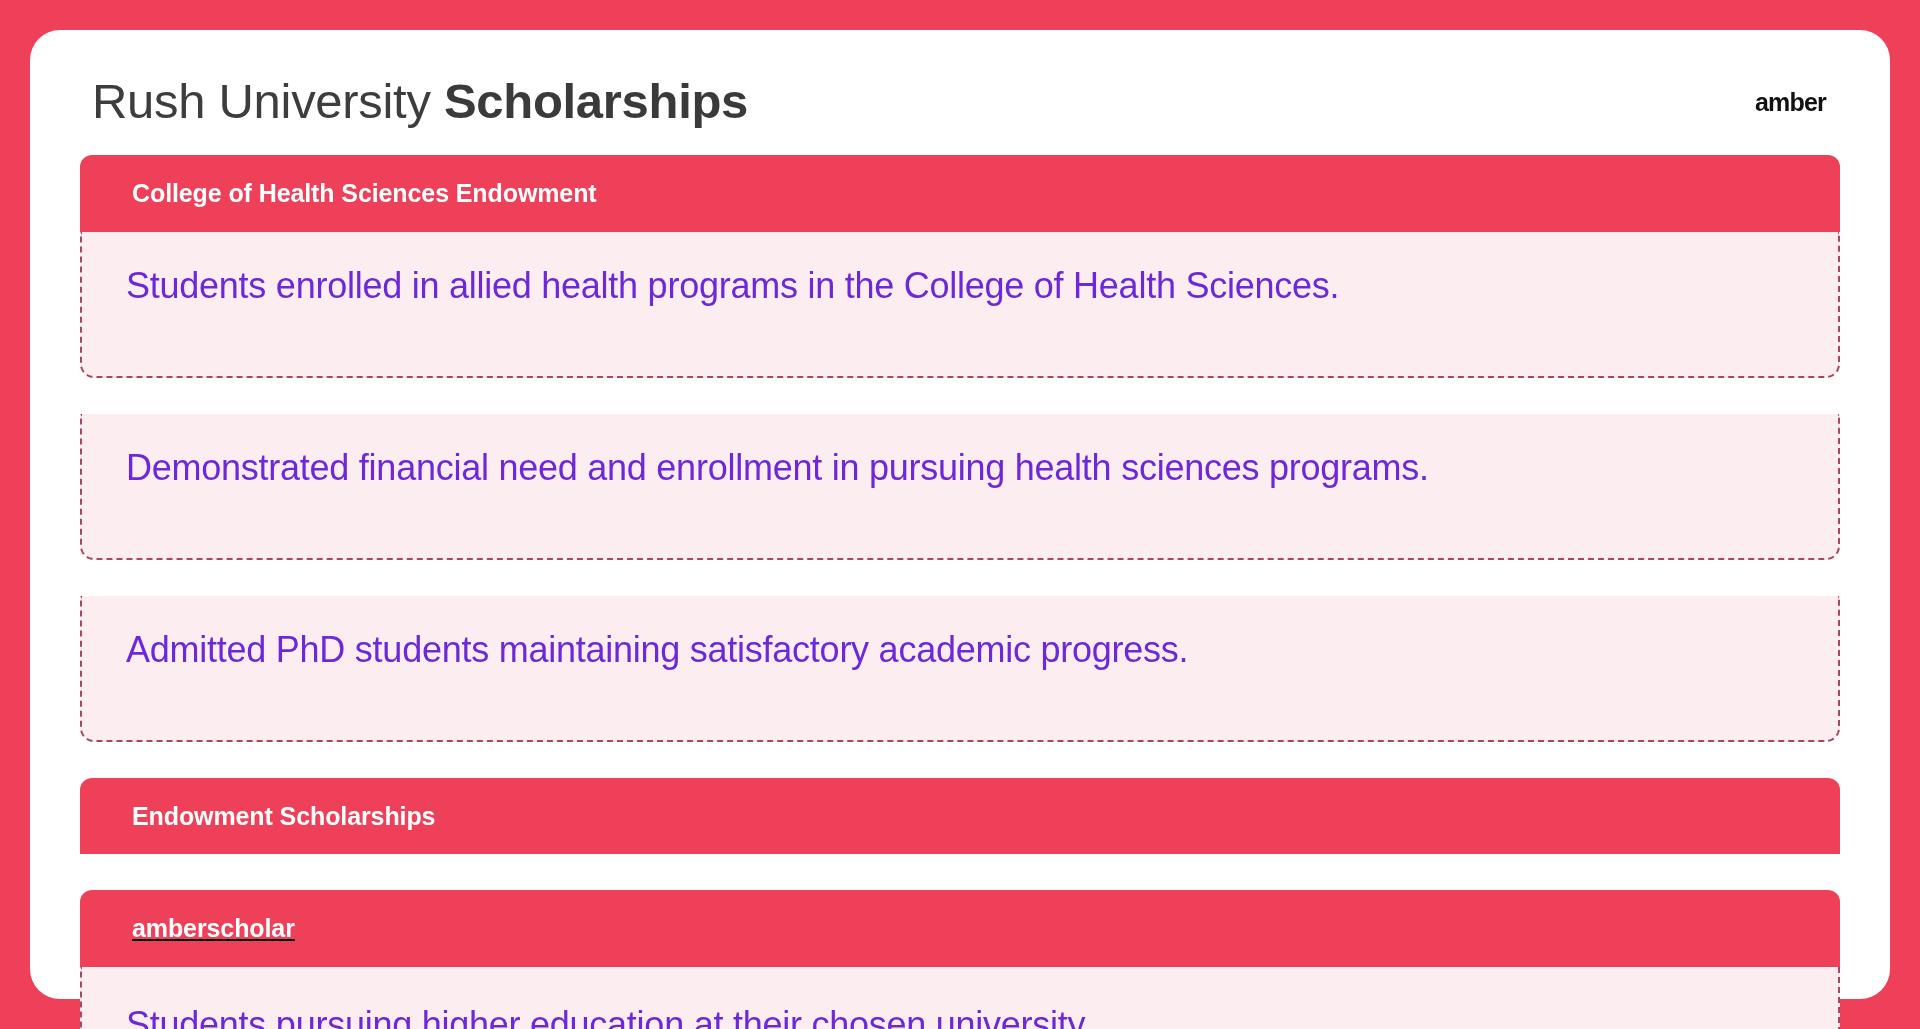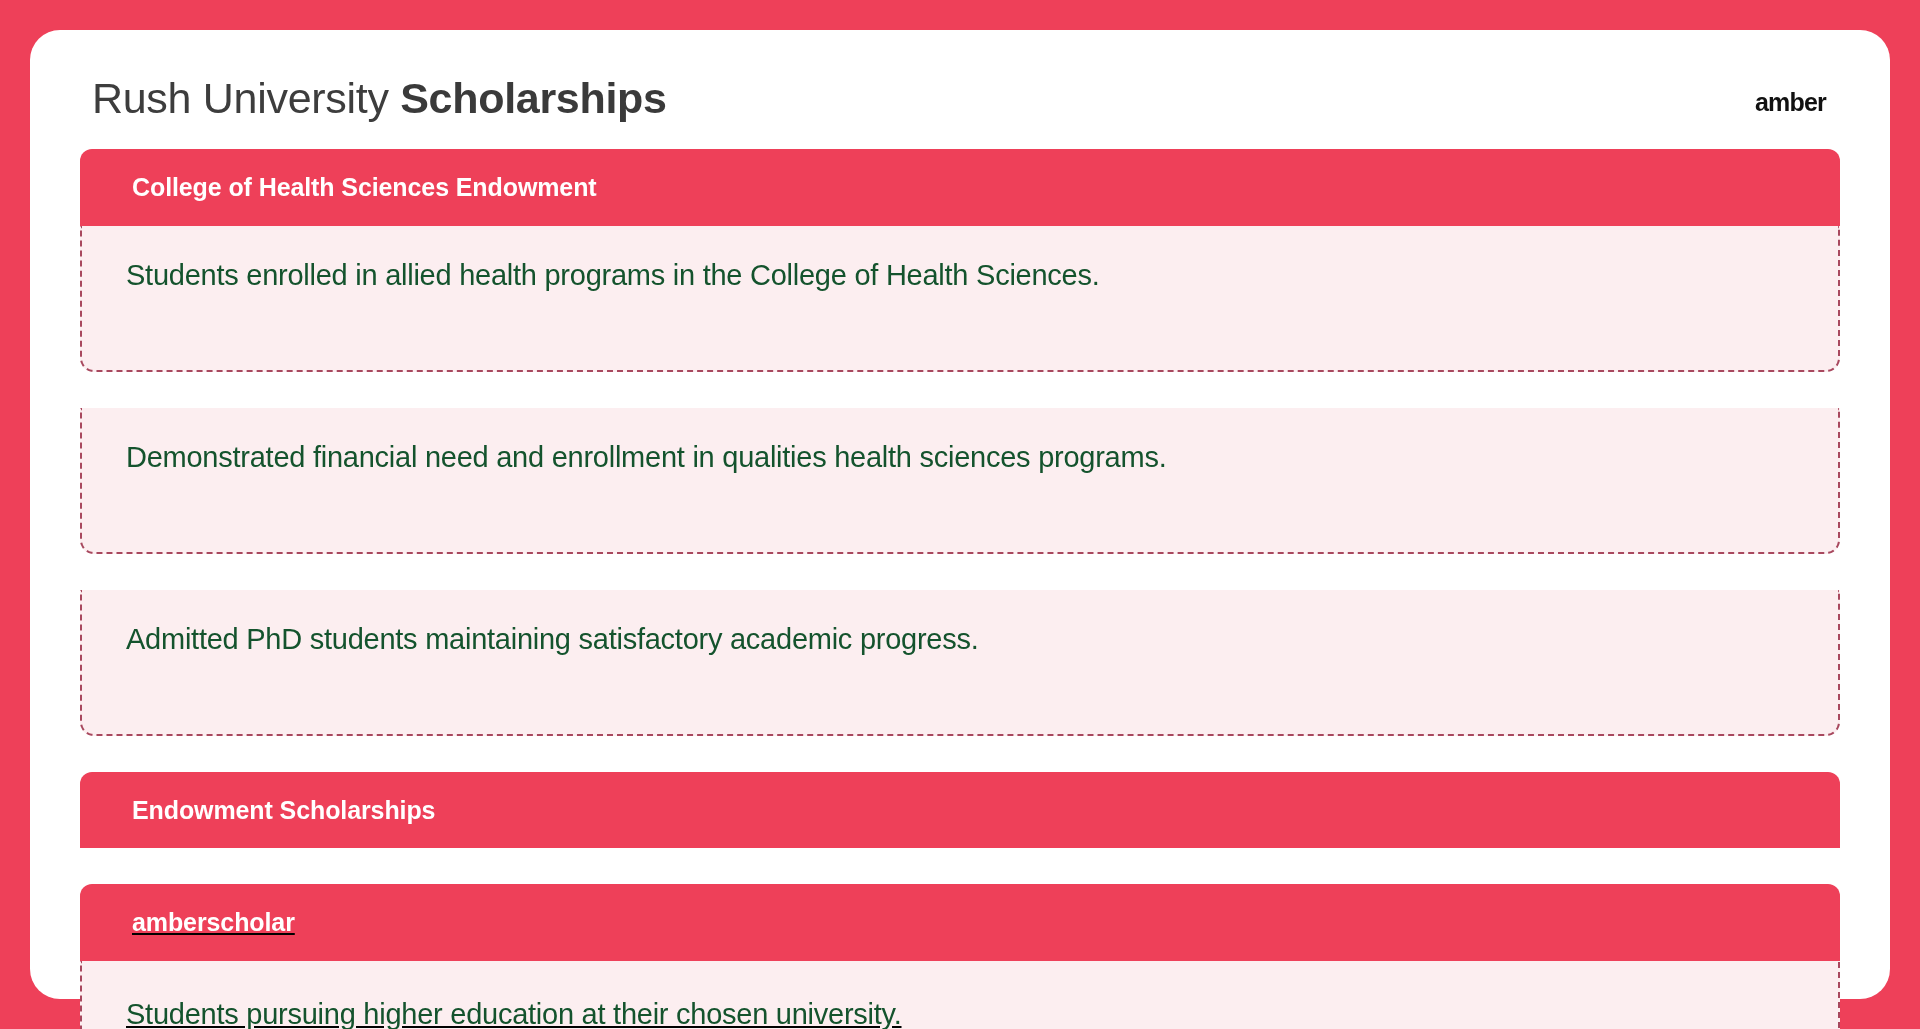--- a/index.html
+++ b/index.html
@@ -32,21 +32,21 @@
   
   .head-row {
     display: flex;
     align-items: flex-start;
     justify-content: space-between;
     padding: 6px 10px 0 12px;
     margin-bottom: 28px;
   }
 
   .page-title {
-    font-size: 43px;
+    font-size: 49px;
     line-height: 1.05;
     color: #3d3d3d;
     font-weight: 400;
     letter-spacing: -0.3px;
     white-space: nowrap;
   }
   .page-title .bold {
     font-weight: 700;
     color: #3a3a3a;
   }
@@ -95,23 +95,23 @@
     padding: 30px 44px 34px 44px;
     min-height: 146px;
   }
 
   .card.full-width .card-body {
     min-height: 118px;
     padding: 34px 44px 38px 44px;
   }
 
   .card-text {
-    font-size: 29px;
+    font-size: 36px;
     line-height: 1.33;
-    color: #14532d;
+    color: #6d28d9;
     font-weight: 400;
     letter-spacing: -0.25px;
   }
 </style>
 </head>
 <body>
 
 <div id="infographic">
 
   <div class="head-row">
@@ -123,21 +123,21 @@
 
     <div class="card">
       <div class="card-header">College of Health Sciences Endowment</div>
       <div class="card-body">
         <p class="card-text">Students enrolled in allied health programs in the College of Health Sciences.</p>
       </div>
     </div>
 
     <div class="card">
       <div class="card-body">
-        <p class="card-text">Demonstrated financial need and enrollment in qualities health sciences programs.</p>
+        <p class="card-text">Demonstrated financial need and enrollment in pursuing health sciences programs.</p>
       </div>
     </div>
 
     <div class="card">
       <div class="card-body">
         <p class="card-text">Admitted PhD students maintaining satisfactory academic progress.</p>
       </div>
     </div>
 
     <div class="card">

